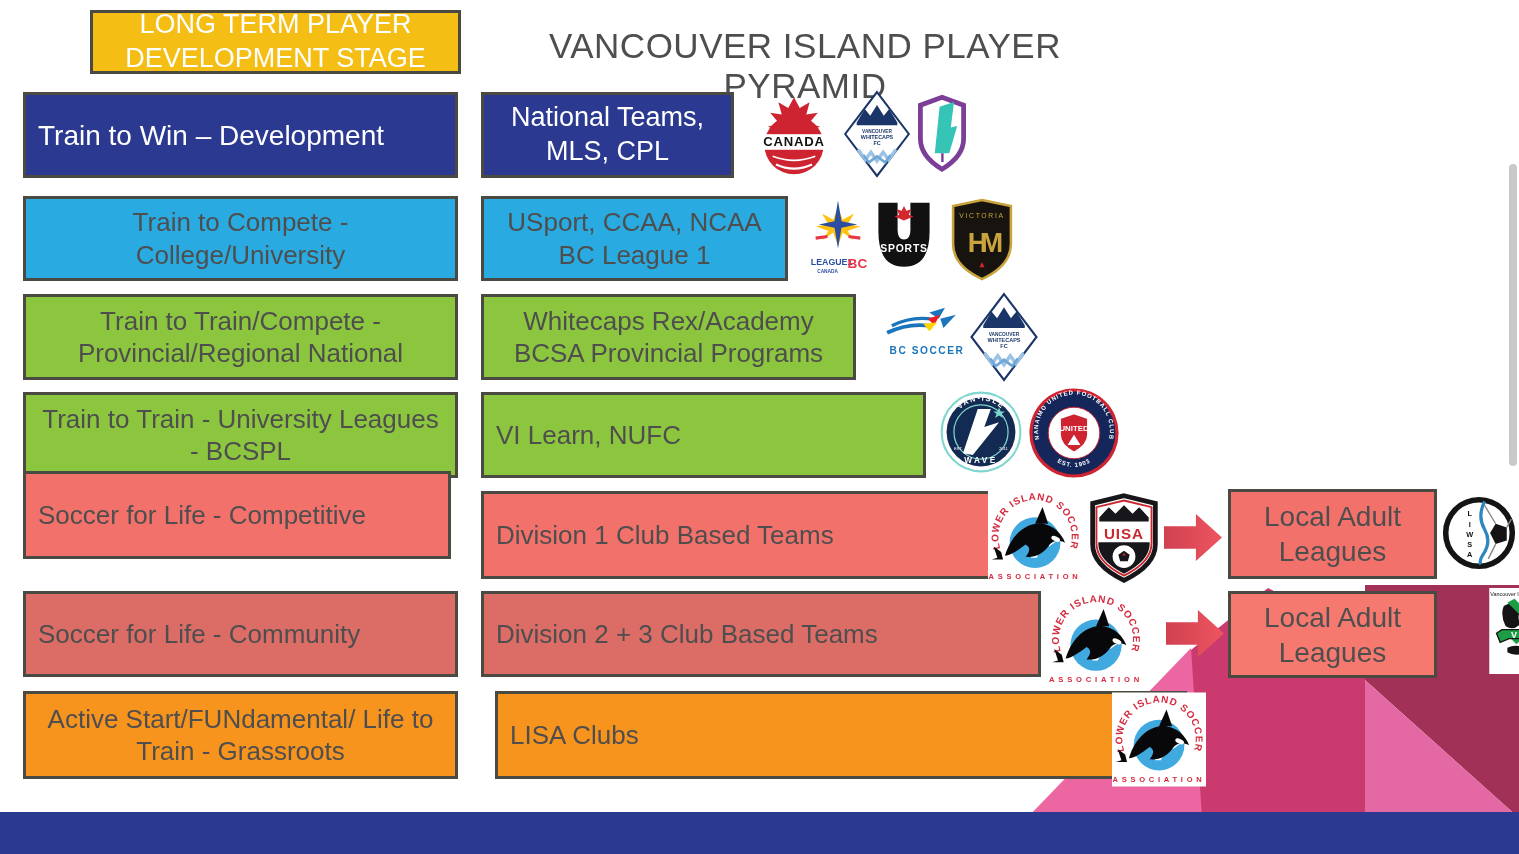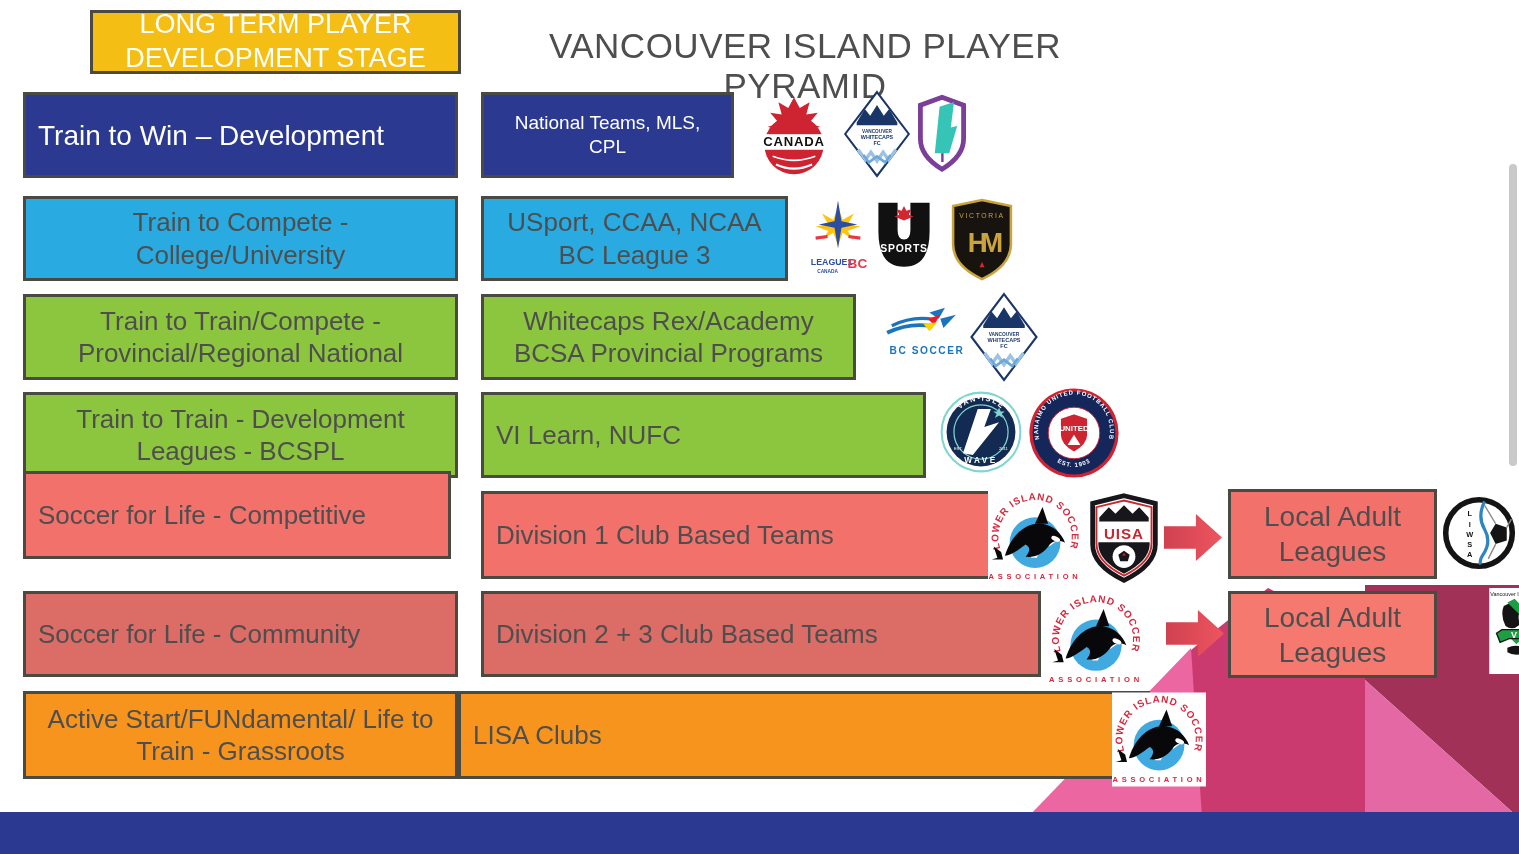--- a/index.html
+++ b/index.html
@@ -60,21 +60,21 @@
 </svg>
 
 <div class="box white-text" style="left:90px;top:10px;width:371px;height:64px;background:var(--yellow);font-size:27px">
   <span>LONG TERM PLAYER DEVELOPMENT STAGE</span>
 </div>
 <div class="title">VANCOUVER ISLAND PLAYER PYRAMID</div>
 
 <div class="box white-text" style="left:23px;top:92px;width:435px;height:86px;background:var(--navy);font-size:28px">
   <span>Train to Win – Development</span>
 </div>
-<div class="box white-text" style="left:481px;top:92px;width:253px;height:86px;background:var(--navy);font-size:19px">
+<div class="box white-text" style="left:481px;top:92px;width:253px;height:86px;background:var(--navy);font-size:27px">
   <span>National Teams, MLS, CPL</span>
 </div>
 <div class="logo" style="left:752px;top:94px;width:84px;height:82px">
   <svg viewBox="0 0 100 100">
     <polygon points="50,4 57,17 69,10 65,25 79,23 68,36 82,40 50,50 18,40 32,36 21,23 35,25 31,10 43,17" fill="#CE2330"></polygon>
     <circle cx="50" cy="62" r="36" fill="#CE2330"></circle>
     <path d="M28 86 Q50 96 72 86" stroke="#fff" stroke-width="2.5" fill="none"></path>
     <path d="M24 76 Q50 86 76 76" stroke="#fff" stroke-width="2" fill="none"></path>
     <rect x="9" y="49" width="82" height="19" fill="#fff"></rect>
     <text x="50" y="64" text-anchor="middle" font-size="16" font-weight="bold" letter-spacing="1" fill="#111">CANADA</text>
@@ -96,21 +96,21 @@
     <path d="M35 4 L62 14 V56 Q62 78 35 94 Q8 78 8 56 V14 Z" fill="#fff" stroke="#7B3F98" stroke-width="6"></path>
     <path d="M26 74 L32 16 L50 10 L46 42 L54 40 L44 74 Z" fill="#35C4B5"></path>
     <rect x="34" y="74" width="3" height="11" fill="#7B3F98"></rect>
   </svg>
 </div>
 
 <div class="box" style="left:23px;top:196px;width:435px;height:85px;background:var(--lightblue)">
   <span>Train to Compete - College/University</span>
 </div>
 <div class="box" style="left:481px;top:196px;width:307px;height:85px;background:var(--lightblue)">
-  <span>USport, CCAA, NCAA BC League 3</span>
+  <span>USport, CCAA, NCAA BC League 1</span>
 </div>
 <div class="logo" style="left:806px;top:198px;width:64px;height:82px">
   <svg viewBox="0 0 80 100">
     <polygon points="40,10 46,26 60,18 52,32 68,34 52,40 60,52 46,42 40,58 34,42 20,52 28,40 12,34 28,32 20,18 34,26" fill="#FFC20E"></polygon>
     <polygon points="40,2 45,32 40,62 35,32" fill="#2B4EA2"></polygon>
     <polygon points="16,32 40,27 64,32 40,37" fill="#2B4EA2"></polygon>
     <rect x="12" y="46" width="15" height="4" fill="#E8374A" transform="rotate(-8 19 48)"></rect>
     <rect x="53" y="46" width="15" height="4" fill="#E8374A" transform="rotate(8 61 48)"></rect>
     <text x="6" y="82" font-size="11" font-weight="bold" fill="#2B4EA2">LEAGUE1</text>
     <text x="14" y="92" font-size="6" font-weight="bold" fill="#2B4EA2">CANADA</text>
@@ -156,21 +156,21 @@
     <polygon points="20,48 32,28 40,38 50,22 60,38 68,28 80,48 80,52 20,52" fill="#1A3668"></polygon>
     <text x="50" y="63" text-anchor="middle" font-size="7" font-weight="bold" fill="#1A3668">VANCOUVER</text>
     <text x="50" y="72" text-anchor="middle" font-size="8" font-weight="bold" fill="#1A3668">WHITECAPS</text>
     <text x="50" y="81" text-anchor="middle" font-size="8" font-weight="bold" fill="#1A3668">FC</text>
     <path d="M22,88 L33,103 L41,92 L50,105 L59,92 L67,103 L78,88" stroke="#9CC3E5" stroke-width="5" fill="none"></path>
     <path d="M30,96 L38,107 L50,98 L62,107 L70,96" stroke="#6FA8D8" stroke-width="4" fill="none"></path>
   </svg>
 </div>
 
 <div class="box" style="left:23px;top:392px;width:435px;height:86px;background:var(--green)">
-  <span>Train to Train - Development Leagues - BCSPL</span>
+  <span>Train to Train - University Leagues - BCSPL</span>
 </div>
 <div class="box" style="left:481px;top:392px;width:445px;height:86px;background:var(--green)">
   <span>VI Learn, NUFC</span>
 </div>
 <div class="logo" style="left:940px;top:390px;width:82px;height:84px">
   <svg viewBox="0 0 100 100">
     <circle cx="50" cy="50" r="48" fill="#fff" stroke="#7FD6CE" stroke-width="2.5"></circle>
     <circle cx="50" cy="50" r="42" fill="#132A52"></circle>
     <circle cx="50" cy="50" r="33" fill="none" stroke="#7FD6CE" stroke-width="1.5"></circle>
     <path d="M28 76 L46 22 L62 22 L54 44 L72 38 L40 78 Z" fill="#fff"></path>
@@ -295,21 +295,21 @@
     <polygon points="8,50 14,46 76,46 82,50 78,60 68,56 22,56 12,60" fill="#1E9E44" stroke="#141414" stroke-width="1.5"></polygon>
     <text x="45" y="55" text-anchor="middle" font-size="10" font-weight="bold" letter-spacing="5" fill="#fff">VISL</text>
     <path d="M20 66 Q30 61 40 67 L36 73 Q26 75 20 71 Z" fill="#141414"></path>
     <path d="M56 63 Q66 59 72 65 L70 73 Q60 73 56 69 Z" fill="#141414"></path>
   </svg>
 </div>
 
 <div class="box" style="left:23px;top:691px;width:435px;height:88px;background:var(--orange)">
   <span>Active Start/FUNdamental/ Life to Train - Grassroots</span>
 </div>
-<div class="box" style="left:458px;top:691px;width:692px;height:88px;background:var(--orange)">
+<div class="box" style="left:495px;top:691px;width:692px;height:88px;background:var(--orange)">
   <span>LISA Clubs</span>
 </div>
 <div class="logo" style="left:1112px;top:692px;width:94px;height:95px">
   <svg viewBox="0 0 100 100">
     <rect width="100" height="100" fill="#fff"></rect>
     <text font-size="10.5" font-weight="bold" letter-spacing="1" fill="var(--lisared)">
       <textPath href="#lisa-arc" startOffset="50%" text-anchor="middle">LOWER ISLAND SOCCER</textPath>
     </text>
     <circle cx="50" cy="56" r="27" fill="var(--ballblue)"></circle>
     <polygon points="50,40 42,47 45,56 55,56 58,47" fill="#fff"></polygon>

